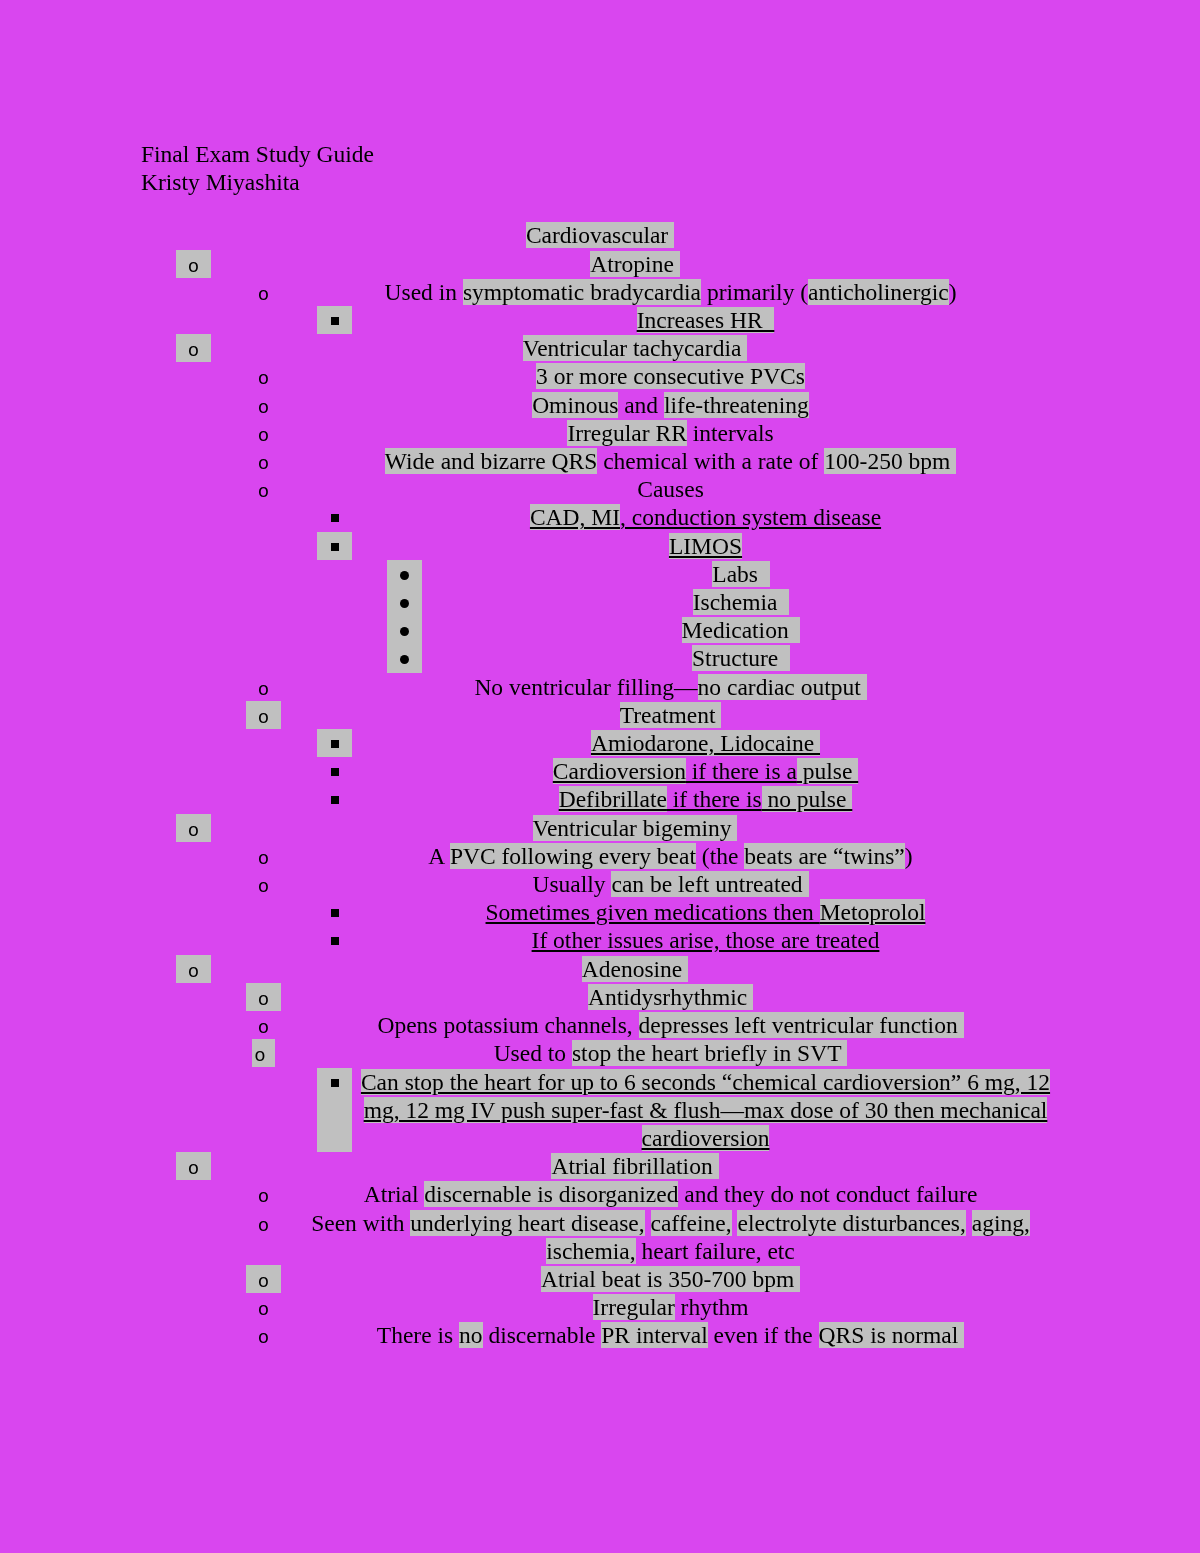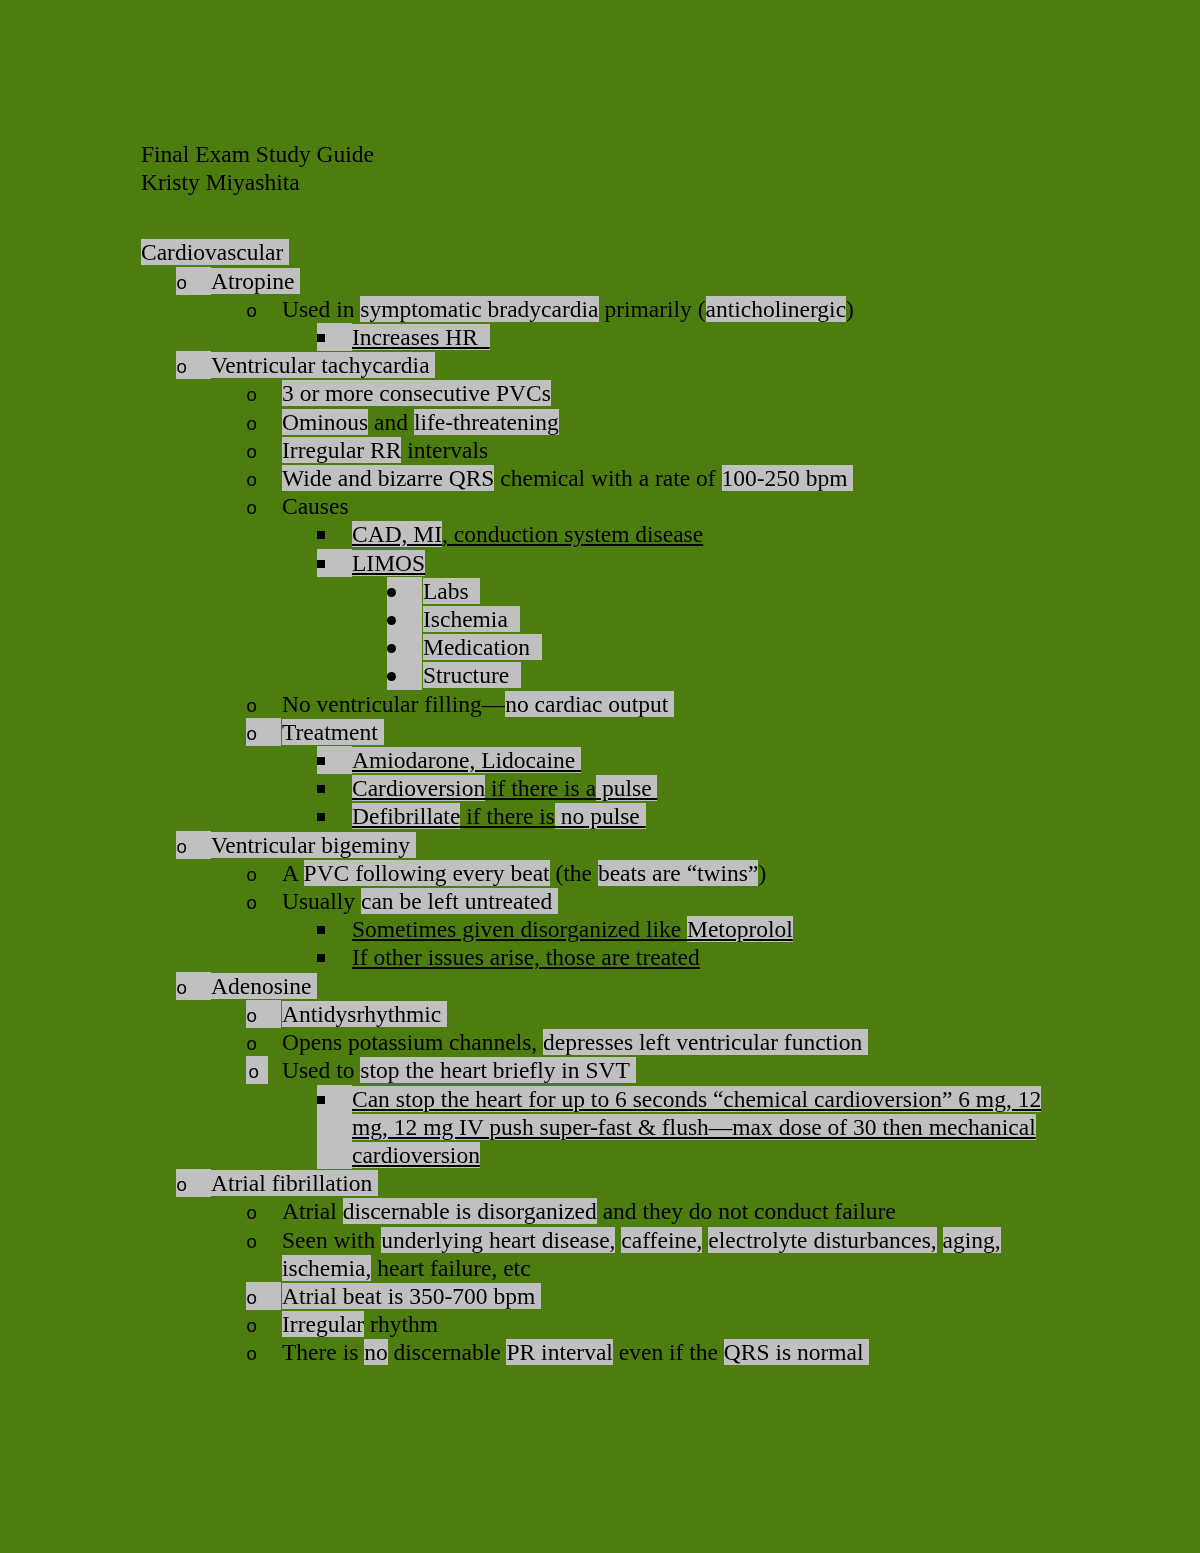--- a/index.html
+++ b/index.html
@@ -3,28 +3,28 @@
 <meta charset="utf-8">
 <style>
   html,body{margin:0;padding:0;}
   body{
     width:1200px;height:1553px;
     background:#ffffff;
     font-family:"Liberation Serif","DejaVu Serif",serif;
     color:#000;
     overflow:hidden;
   }
-  .page{position:relative;width:1200px;height:1553px;background:#4d7c0f;}
+  .page{position:relative;width:1200px;height:1553px;background:#d946ef;}
   .doc{
     position:absolute;left:141px;top:140px;width:918px;
     font-size:23.5px;line-height:28.2px;
     color:#000;
   }
   .hdr .line{white-space:pre;}
-  .outline{margin-top:42px;}
+  .outline{margin-top:25px;text-align:center;}
   .line{position:relative;}
   
   .lv1{padding-left:70px;}
   .lv2{padding-left:141px;}
   .lv3{padding-left:211px;text-decoration:underline;}
   .lv4{padding-left:282px;}
   
   .b{position:absolute;top:0;bottom:0;width:35px;}
   .b.x1{left:35px;}
   .b.x2{left:105px;}
@@ -66,21 +66,21 @@
         <div class="line lv4"><span class="b x4 gh bh"><span class="bg"><span class="gdot"></span></span></span><span class="hl">Medication&nbsp;&nbsp;</span></div>
         <div class="line lv4"><span class="b x4 gh bh"><span class="bg"><span class="gdot"></span></span></span><span class="hl">Structure&nbsp;&nbsp;</span></div>
         <div class="line lv2"><span class="b x2"><span class="bg"><span class="go">o</span></span></span><span>No ventricular filling—</span><span class="hl">no cardiac output&nbsp;</span></div>
         <div class="line lv2"><span class="b x2 gh bh"><span class="bg"><span class="go">o</span></span></span><span class="hl">Treatment&nbsp;</span></div>
         <div class="line lv3"><span class="b x3 gh bh"><span class="bg"><span class="gsq"></span></span></span><span class="hl">Amiodarone, Lidocaine&nbsp;</span></div>
         <div class="line lv3"><span class="b x3"><span class="bg"><span class="gsq"></span></span></span><span class="hl">Cardioversion</span><span> if there is a</span><span class="hl"> pulse&nbsp;</span></div>
         <div class="line lv3"><span class="b x3"><span class="bg"><span class="gsq"></span></span></span><span class="hl">Defibrillate</span><span> if there is</span><span class="hl"> no pulse&nbsp;</span></div>
         <div class="line lv1"><span class="b x1 gh bh"><span class="bg"><span class="go">o</span></span></span><span class="hl">Ventricular bigeminy&nbsp;</span></div>
         <div class="line lv2"><span class="b x2"><span class="bg"><span class="go">o</span></span></span><span>A </span><span class="hl">PVC following every beat</span><span> (the </span><span class="hl">beats are “twins”</span><span>)</span></div>
         <div class="line lv2"><span class="b x2"><span class="bg"><span class="go">o</span></span></span><span>Usually </span><span class="hl">can be left untreated&nbsp;</span></div>
-        <div class="line lv3"><span class="b x3"><span class="bg"><span class="gsq"></span></span></span><span>Sometimes given disorganized like </span><span class="hl">Metoprolol</span></div>
+        <div class="line lv3"><span class="b x3"><span class="bg"><span class="gsq"></span></span></span><span>Sometimes given medications then </span><span class="hl">Metoprolol</span></div>
         <div class="line lv3"><span class="b x3"><span class="bg"><span class="gsq"></span></span></span><span>If other issues arise, those are treated</span></div>
         <div class="line lv1"><span class="b x1 gh bh"><span class="bg"><span class="go">o</span></span></span><span class="hl">Adenosine&nbsp;</span></div>
         <div class="line lv2"><span class="b x2 gh bh"><span class="bg"><span class="go">o</span></span></span><span class="hl">Antidysrhythmic&nbsp;</span></div>
         <div class="line lv2"><span class="b x2"><span class="bg"><span class="go">o</span></span></span><span>Opens potassium channels, </span><span class="hl">depresses left ventricular function&nbsp;</span></div>
         <div class="line lv2"><span class="b x2 bh"><span class="bg"><span class="go">o</span></span></span><span>Used to </span><span class="hl">stop the heart briefly in SVT&nbsp;</span></div>
         <div class="line lv3"><span class="b x3 gh bh"><span class="bg"><span class="gsq"></span></span></span><span class="hl">Can stop the heart for up to 6 seconds “chemical cardioversion” 6 mg, 12 mg, 12 mg IV push super-fast &amp; flush—max dose of 30 then mechanical cardioversion</span></div>
         <div class="line lv1"><span class="b x1 gh bh"><span class="bg"><span class="go">o</span></span></span><span class="hl">Atrial fibrillation&nbsp;</span></div>
         <div class="line lv2"><span class="b x2"><span class="bg"><span class="go">o</span></span></span><span>Atrial </span><span class="hl">discernable is disorganized</span><span> and they do not conduct failure</span></div>
         <div class="line lv2"><span class="b x2"><span class="bg"><span class="go">o</span></span></span><span>Seen with </span><span class="hl">underlying heart disease,</span><span> </span><span class="hl">caffeine,</span><span> </span><span class="hl">electrolyte disturbances,</span><span> </span><span class="hl">aging,</span><span> </span><span class="hl">ischemia,</span><span> heart failure, etc</span></div>
         <div class="line lv2"><span class="b x2 gh bh"><span class="bg"><span class="go">o</span></span></span><span class="hl">Atrial beat is 350-700 bpm&nbsp;</span></div>

